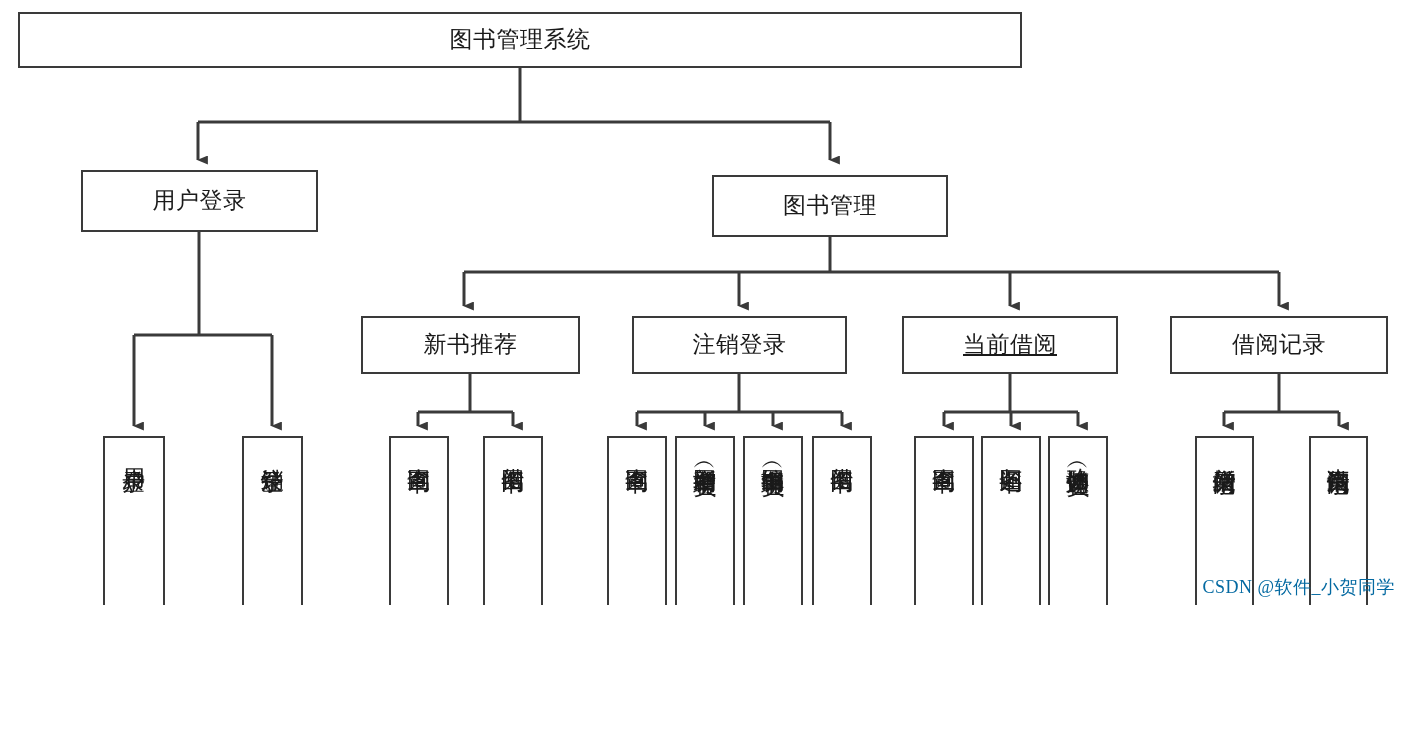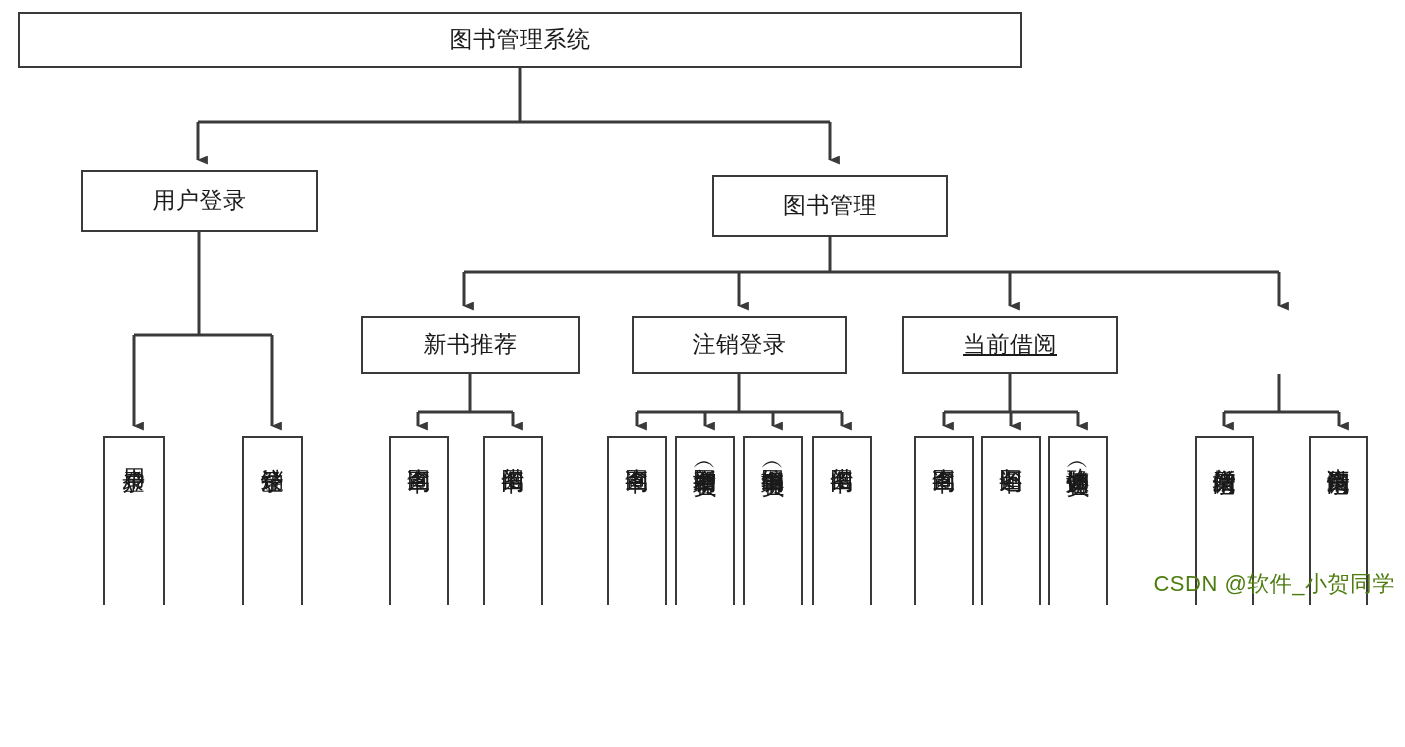--- a/index.html
+++ b/index.html
@@ -55,24 +55,25 @@
     text-orientation: upright;
     font-size: 23px;
     line-height: 1.16;
     letter-spacing: 1px;
     white-space: nowrap;
   }
   .watermark {
     position: absolute;
     right: 10px;
     bottom: 6px;
-    font-size: 22px;
-    color: #4d7c0f;
+    font-size: 18px;
+    color: #0369a1;
     white-space: nowrap;
     letter-spacing: 0.5px;
+    font-family: Liberation Serif, serif;
   }
 </style>
 </head>
 <body>
 
 <div id="canvas">
 
   <svg class="edges" viewBox="0 0 1405 747" xmlns="http://www.w3.org/2000/svg">
     <defs>
       <marker id="arrow" viewBox="0 0 10 12" refX="5" refY="11" markerWidth="9" markerHeight="11" orient="auto-start-reverse" markerUnits="userSpaceOnUse">
@@ -137,20 +138,23 @@
 
   <div class="node horiz" style="left:361px; top:316px; width:219px; height:58px;">
     <span class="node-label">新书推荐</span>
   </div>
   <div class="node horiz" style="left:632px; top:316px; width:215px; height:58px;">
     <span class="node-label">注销登录</span>
   </div>
   <div class="node horiz" style="left:902px; top:316px; width:216px; height:58px;text-decoration:underline;">
     <span class="node-label">当前借阅</span>
   </div>
+  <div class="node horiz" style="left:1170px; top:316px; width:218px; height:58px;">
+    <span class="node-label">借阅记录</span>
+  </div>
 
   <div class="node vert" style="left:103px; top:436px; width:62px; height:298px;">
     <span class="node-label">用户登录</span>
   </div>
   <div class="node vert" style="left:242px; top:436px; width:61px; height:298px;">
     <span class="node-label">注销登录</span>
   </div>
 
   <div class="node vert" style="left:389px; top:436px; width:60px; height:298px;">
     <span class="node-label">查询图书</span>

